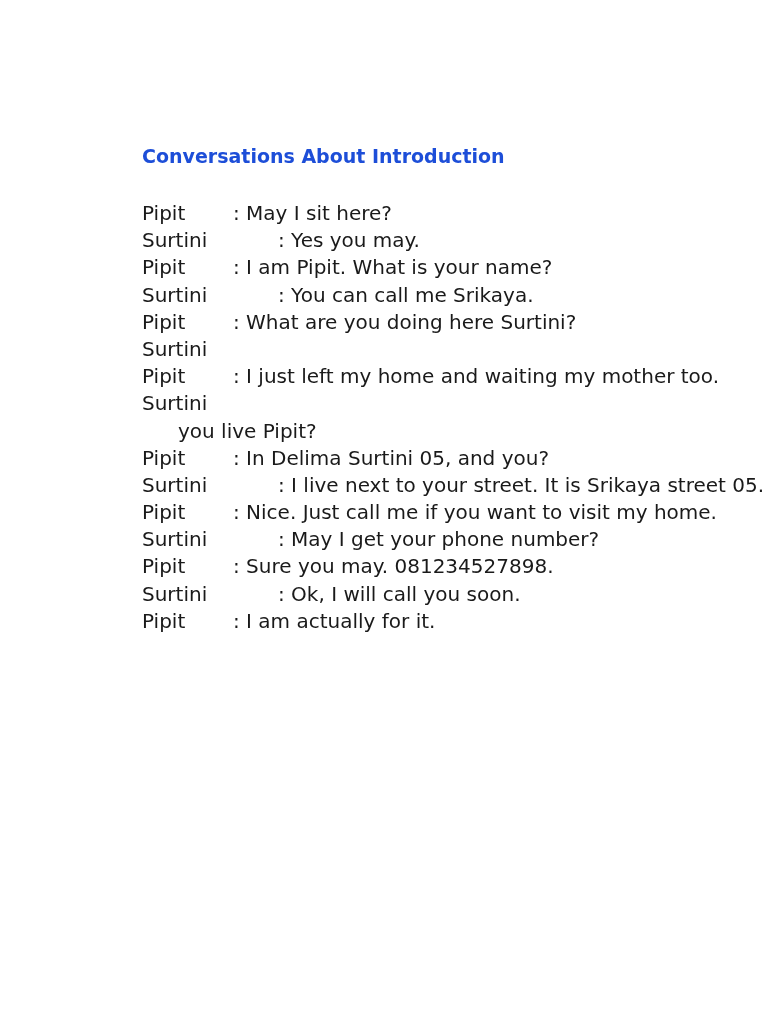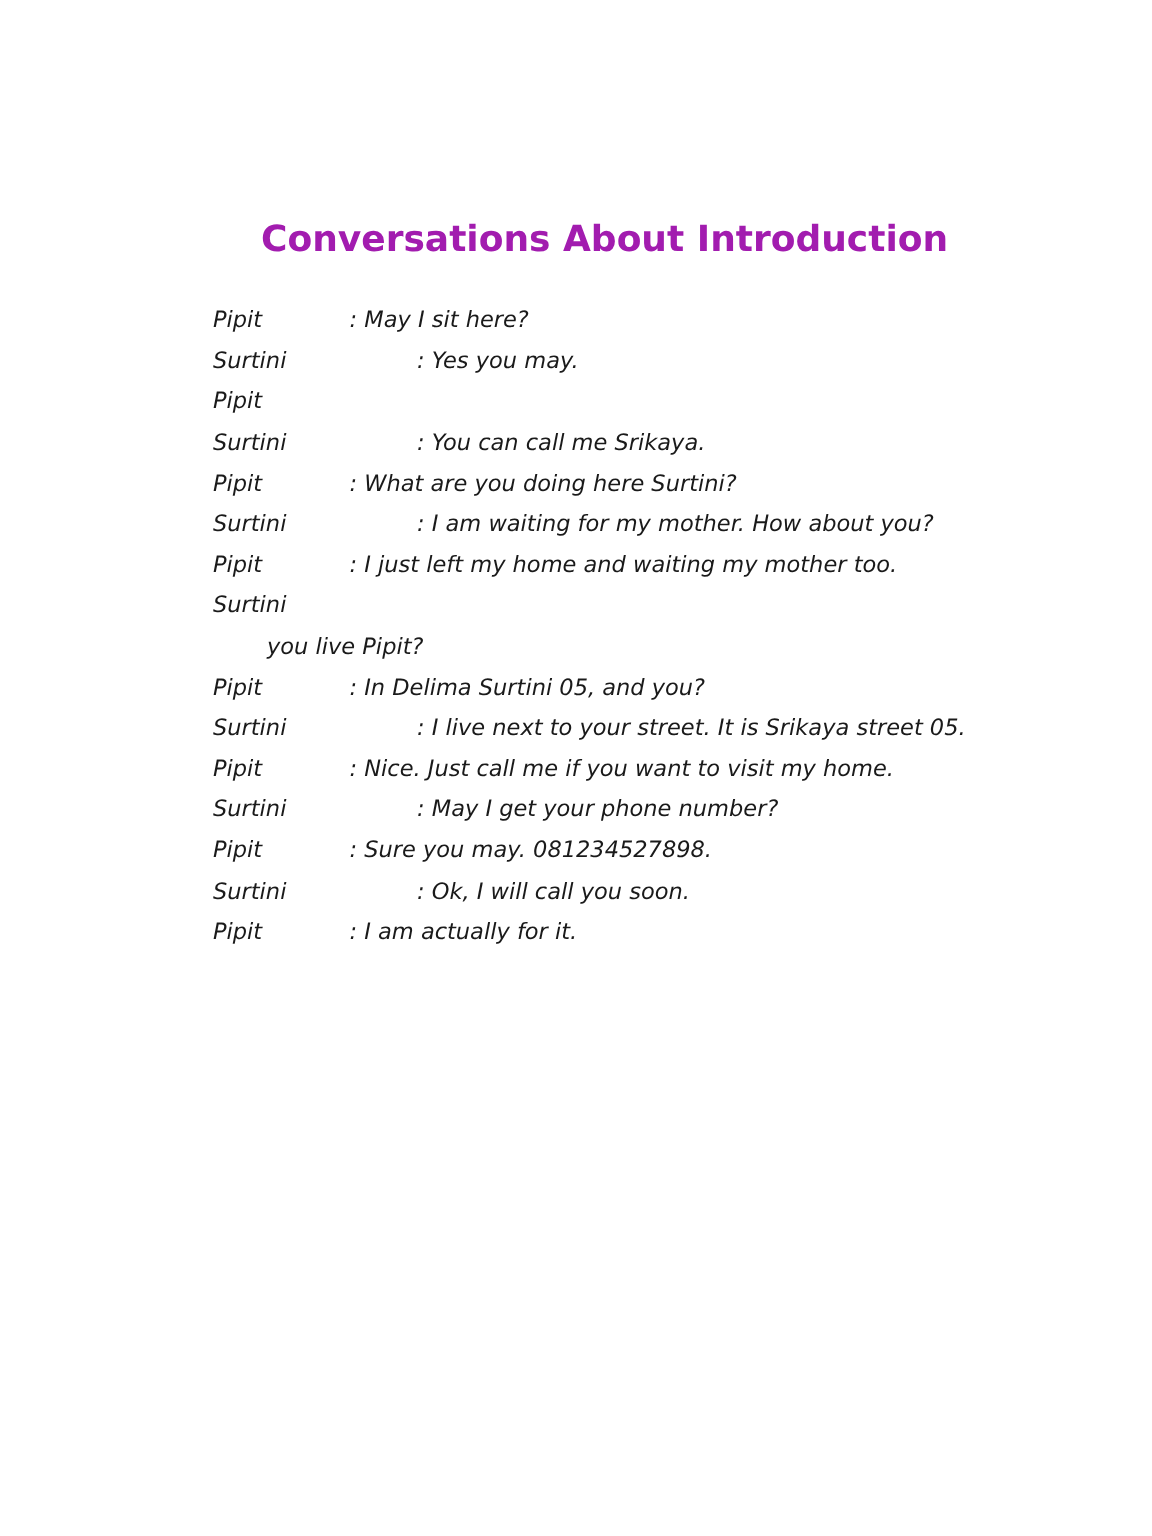--- a/index.html
+++ b/index.html
@@ -1,20 +1,20 @@
 <!DOCTYPE html>
 <html><head>
 <meta charset="utf-8">
 <style>
   html, body { margin:0; padding:0; background:#ffffff; }
   body { width:768px; height:1024px; position:relative; overflow:hidden;
          font-family:"DejaVu Sans", sans-serif; color:#1a1a1a; }
-  .title { position:absolute; left:142px; top:145px; font-size:24px; font-weight:bold; color:#a21caf; white-space:nowrap;margin-left:32px; }
+  .title { position:absolute; left:142px; top:145px; font-size:19px; font-weight:bold; color:#1d4ed8; white-space:nowrap; }
   .dialog { position:absolute; left:142px; top:203px; width:520px; }
-  .line { position:relative; height:27.2px; line-height:20px; font-size:15px; white-space:nowrap;font-style:italic; }
+  .line { position:relative; height:27.2px; line-height:20px; font-size:20px; white-space:nowrap; }
   .speaker { position:absolute; left:0; top:0; }
   .utt { position:absolute; top:0; }
   .utt.pipit { left:91px;text-align:center; }
   .utt.surtini { left:136px; }
   .cont { position:absolute; left:0; top:0;margin-left:36px; }
 </style>
 </head>
 <body>
 
 <div class="title">Conversations About Introduction</div>
@@ -23,32 +23,32 @@
   <div class="line">
     <span class="speaker">Pipit</span>
     <span class="utt pipit">: May I sit here?</span>
   </div>
   <div class="line">
     <span class="speaker">Surtini</span>
     <span class="utt surtini">: Yes you may.</span>
   </div>
   <div class="line">
     <span class="speaker">Pipit</span>
+    <span class="utt pipit">: I am Pipit. What is your name?</span>
   </div>
   <div class="line">
     <span class="speaker">Surtini</span>
     <span class="utt surtini">: You can call me Srikaya.</span>
   </div>
   <div class="line">
     <span class="speaker">Pipit</span>
     <span class="utt pipit">: What are you doing here Surtini?</span>
   </div>
   <div class="line">
     <span class="speaker">Surtini</span>
-    <span class="utt surtini">: I am waiting for my mother. How about you?</span>
   </div>
   <div class="line">
     <span class="speaker">Pipit</span>
     <span class="utt pipit">: I just left my home and waiting my mother too.</span>
   </div>
   <div class="line">
     <span class="speaker">Surtini</span>
   </div>
   <div class="line">
     <span class="cont">you live Pipit?</span>

